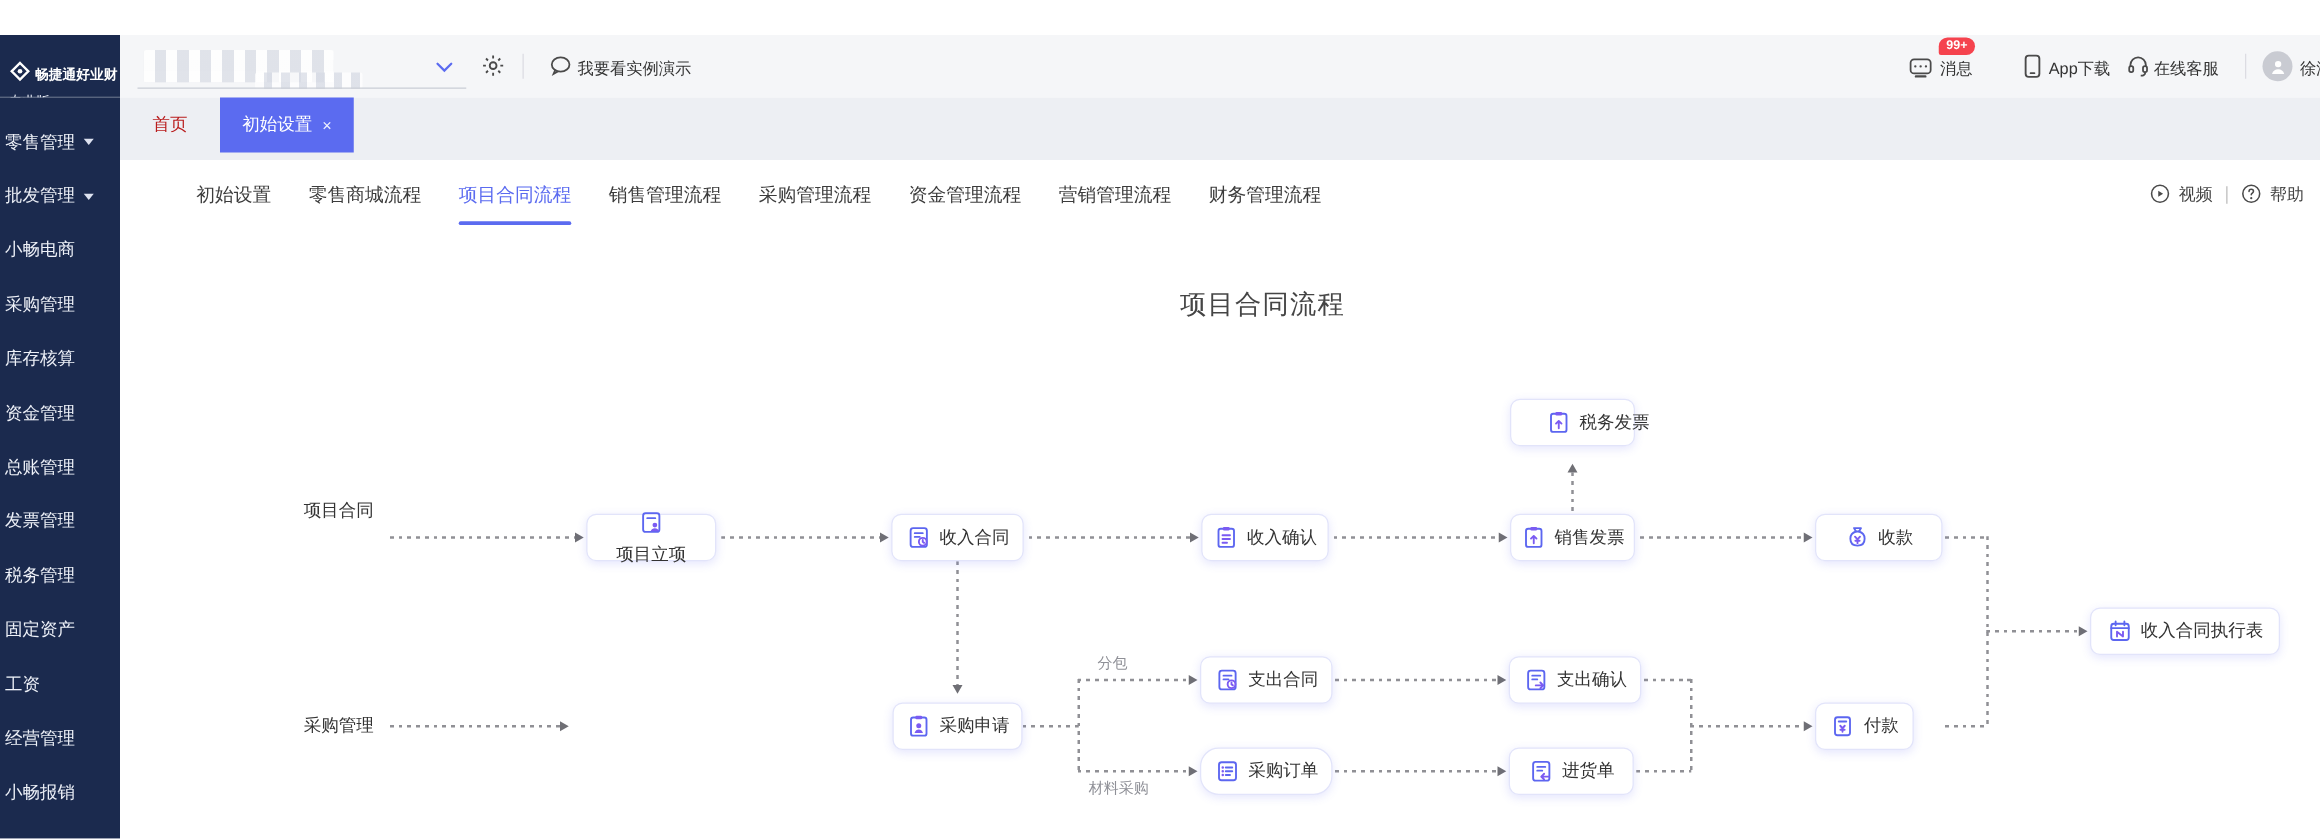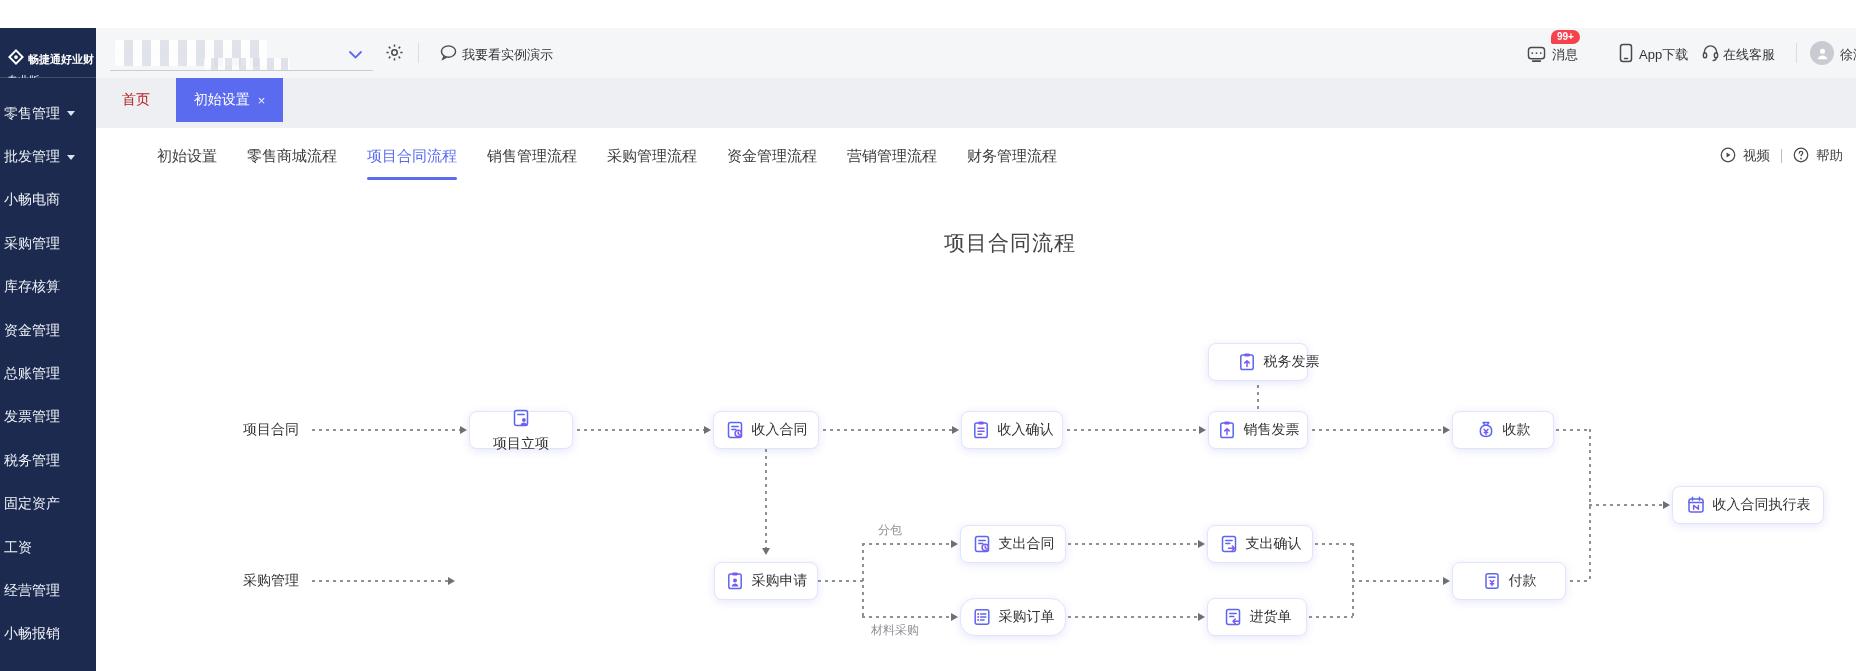--- a/index.html
+++ b/index.html
@@ -232,21 +232,21 @@
             <path d="M7 7c0-1.2 1-2 2-2s2 .7 2 1.8c0 1.5-2 1.6-2 3" stroke-linecap="round"></path>
             <path d="M9 13h.01" stroke-width="2" stroke-linecap="round"></path>
           </svg>
       </span>
       <span>帮助</span>
     </div>
   </div>
 
   <div class="abs flow-title">项目合同流程</div>
 
-  <div class="abs lane-label" style="left:243px;top:421px;text-align:center;">项目合同</div>
+  <div class="abs lane-label" style="left:243px;top:400px;text-align:center;">项目合同</div>
   <div class="abs lane-label" style="left:243px;top:572px;">采购管理</div>
   <div class="abs branch-label" style="left:878px;top:522px;">分包</div>
   <div class="abs branch-label" style="left:871px;top:622px;">材料采购</div>
 
   <div class="abs dh" style="left:312px;top:429px;width:148px;"></div>
     <div class="abs ar" style="left:460px;top:425.5px;"></div>
   <div class="abs dh" style="left:577px;top:429px;width:127px;"></div>
     <div class="abs ar" style="left:704px;top:425.5px;"></div>
   <div class="abs dh" style="left:823px;top:429px;width:129px;"></div>
     <div class="abs ar" style="left:952px;top:425.5px;"></div>
@@ -319,21 +319,21 @@
   </div>
   <div class="abs node" style="left:1452px;top:411px;width:102px;">
     <svg width="20" height="20" viewBox="0 0 20 20" fill="none" stroke="#5c66f0" stroke-width="1.5" stroke-linecap="round" stroke-linejoin="round">
         <path d="M7.2 2.5h5.6l-1.6 2.7h-2.4z"></path>
         <path d="M8.8 5.2C6 6 4.3 8.3 4.3 11c0 3.5 2.3 5.5 5.7 5.5s5.7-2 5.7-5.5c0-2.7-1.7-5-4.5-5.8"></path>
         <path d="M8 9.3l2 2.2 2-2.2M10 11.5v3M8.3 12.6h3.4" stroke="#7b5bf2"></path>
       </svg>
     <span>收款</span>
   </div>
 
-  <div class="abs node" style="left:1208px;top:343px;width:100px;padding-left:40px;">
+  <div class="abs node" style="left:1208px;top:319px;width:100px;padding-left:40px;">
     <svg width="20" height="20" viewBox="0 0 20 20" fill="none" stroke="#5c66f0" stroke-width="1.5" stroke-linecap="round" stroke-linejoin="round">
         <rect x="3.8" y="3" width="12.4" height="14.5" rx="1.8"></rect>
         <rect x="7.3" y="1.6" width="5.4" height="2.8" rx="1" fill="#7b5bf2" stroke="none"></rect>
         <path d="M10 14.6V8.8M7.8 10.9L10 8.7l2.2 2.2" stroke="#7b5bf2"></path>
       </svg>
     <span>税务发票</span>
   </div>
 
   <div class="abs node" style="left:1672px;top:486px;width:152px;">
     <svg width="20" height="20" viewBox="0 0 20 20" fill="none" stroke="#5c66f0" stroke-width="1.5" stroke-linecap="round" stroke-linejoin="round">
@@ -382,21 +382,21 @@
   </div>
   <div class="abs node" style="left:1207px;top:598px;width:100px;">
     <svg width="20" height="20" viewBox="0 0 20 20" fill="none" stroke="#5c66f0" stroke-width="1.5" stroke-linecap="round" stroke-linejoin="round">
         <rect x="3.5" y="2.5" width="13" height="15" rx="2"></rect>
         <path d="M6.8 6.5h6.4M6.8 9.5h4"></path>
         <path d="M16 14.3h-6M12.3 12L10 14.3l2.3 2.3" stroke="#7b5bf2"></path>
       </svg>
     <span>进货单</span>
   </div>
 
-  <div class="abs node" style="left:1452px;top:562px;width:114px;">
+  <div class="abs node" style="left:1452px;top:562px;width:79px;">
     <svg width="20" height="20" viewBox="0 0 20 20" fill="none" stroke="#5c66f0" stroke-width="1.5" stroke-linecap="round" stroke-linejoin="round">
         <rect x="4" y="2.8" width="12" height="14.4" rx="2"></rect>
         <path d="M7 6.2h6"></path>
         <path d="M8.2 9.6l1.8 2 1.8-2M10 11.6v2.8M8.3 12.8h3.4" stroke="#7b5bf2"></path>
       </svg>
     <span>付款</span>
   </div>
 
 </div>
 

